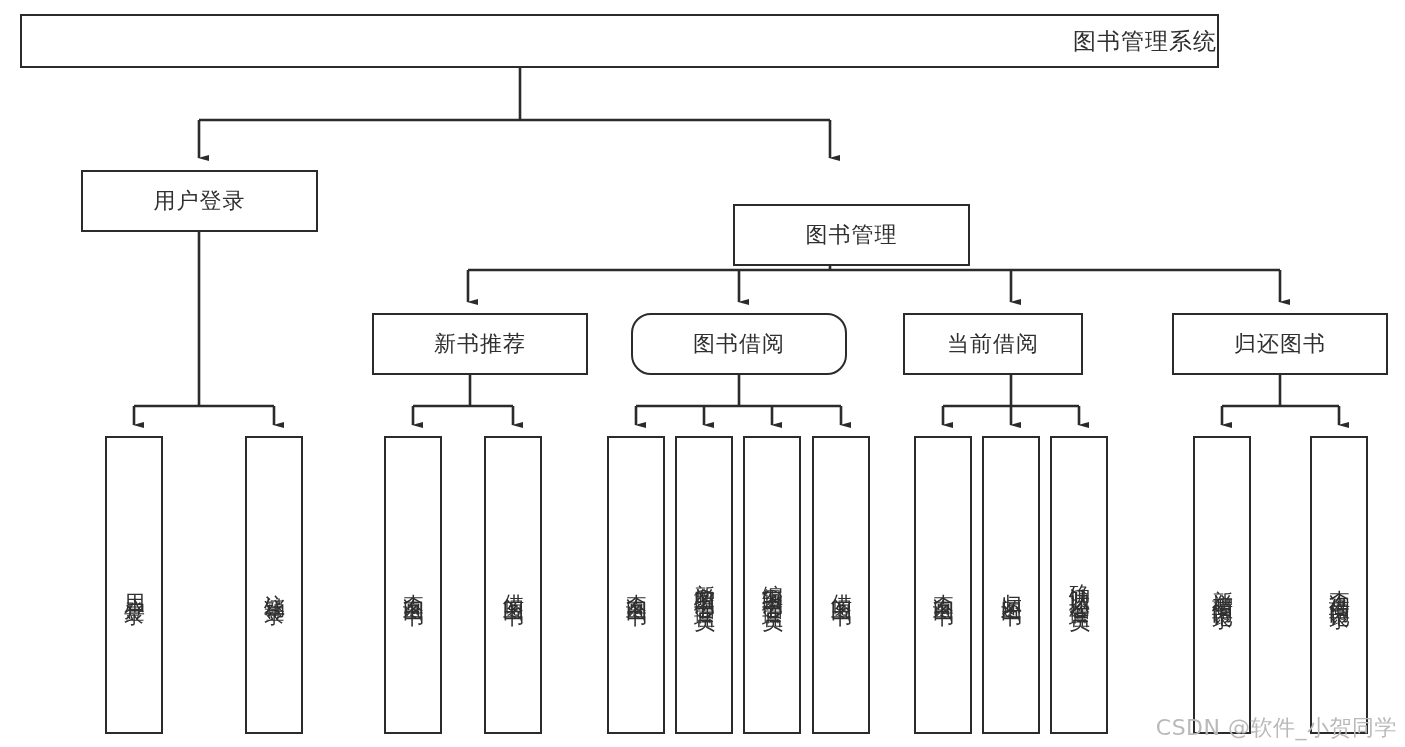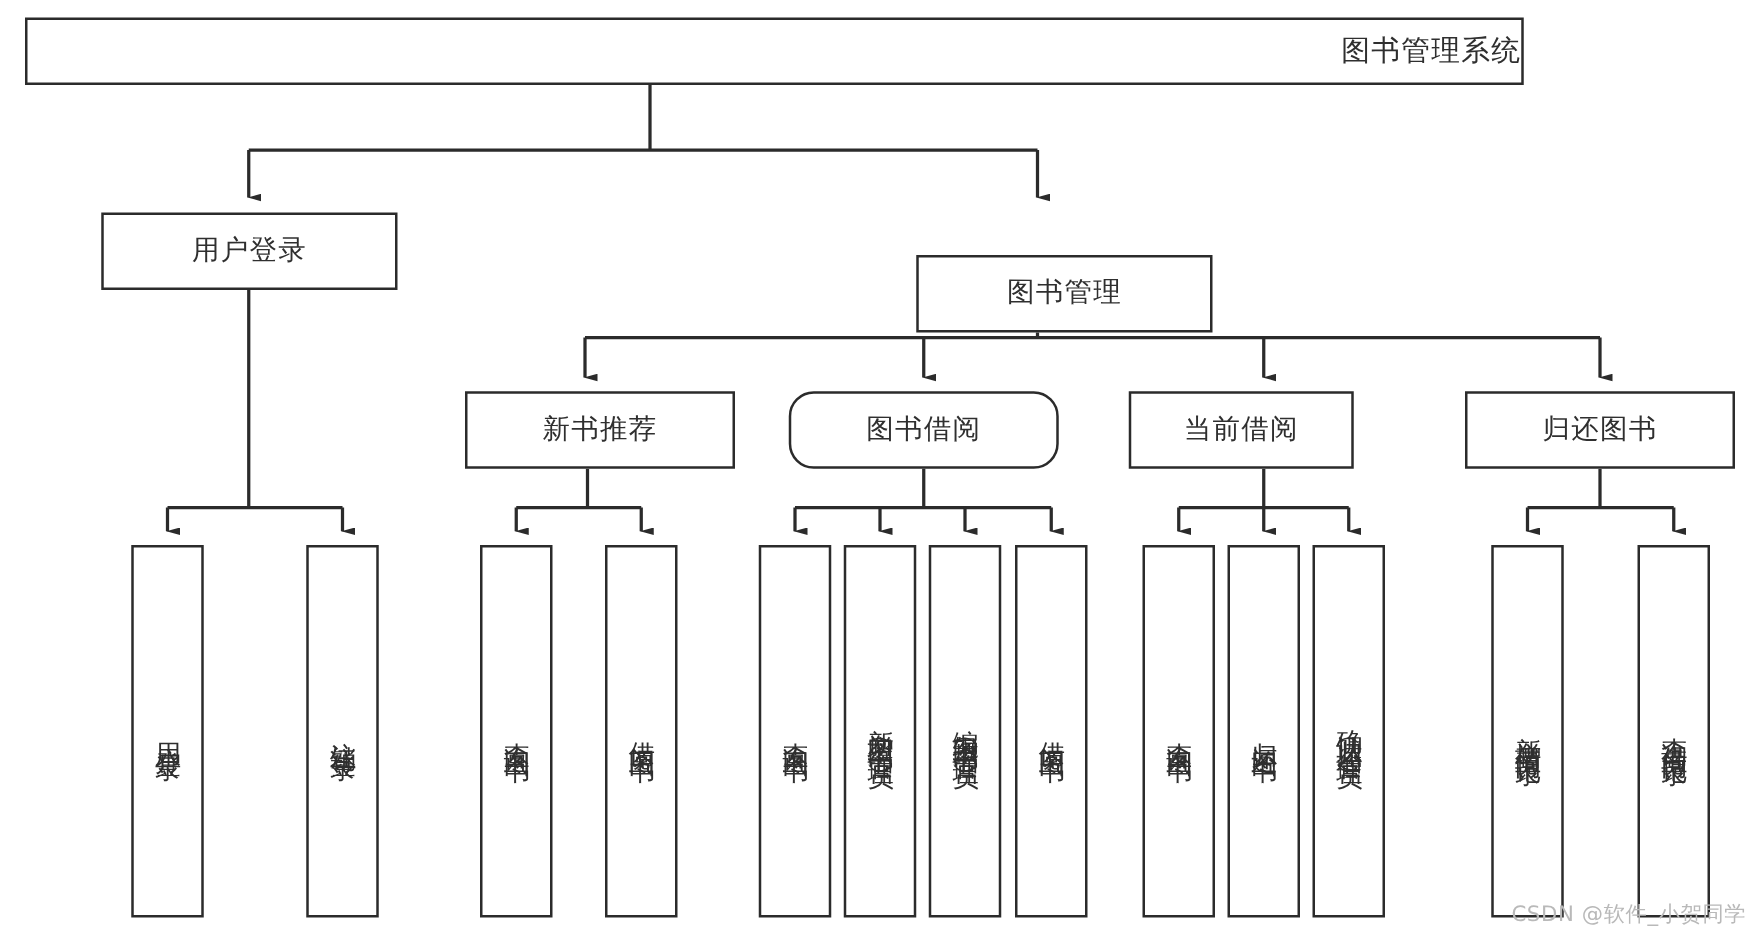--- a/index.html
+++ b/index.html
@@ -42,21 +42,21 @@
     font-size:21px;
     letter-spacing:4px;
     line-height:1;
     white-space:nowrap;
   }
   #root-node .label{font-size:23px;}
   #watermark{
     position:absolute;
     right:8px;
     bottom:4px;
-    font-size:17px;
+    font-size:22px;
     color:#b9b9b9;
     letter-spacing:0.5px;
     white-space:nowrap;
     font-family:"DejaVu Sans","Liberation Sans",sans-serif;
   }
 </style>
 </head>
 <body>
 
 <div id="diagram-root">

